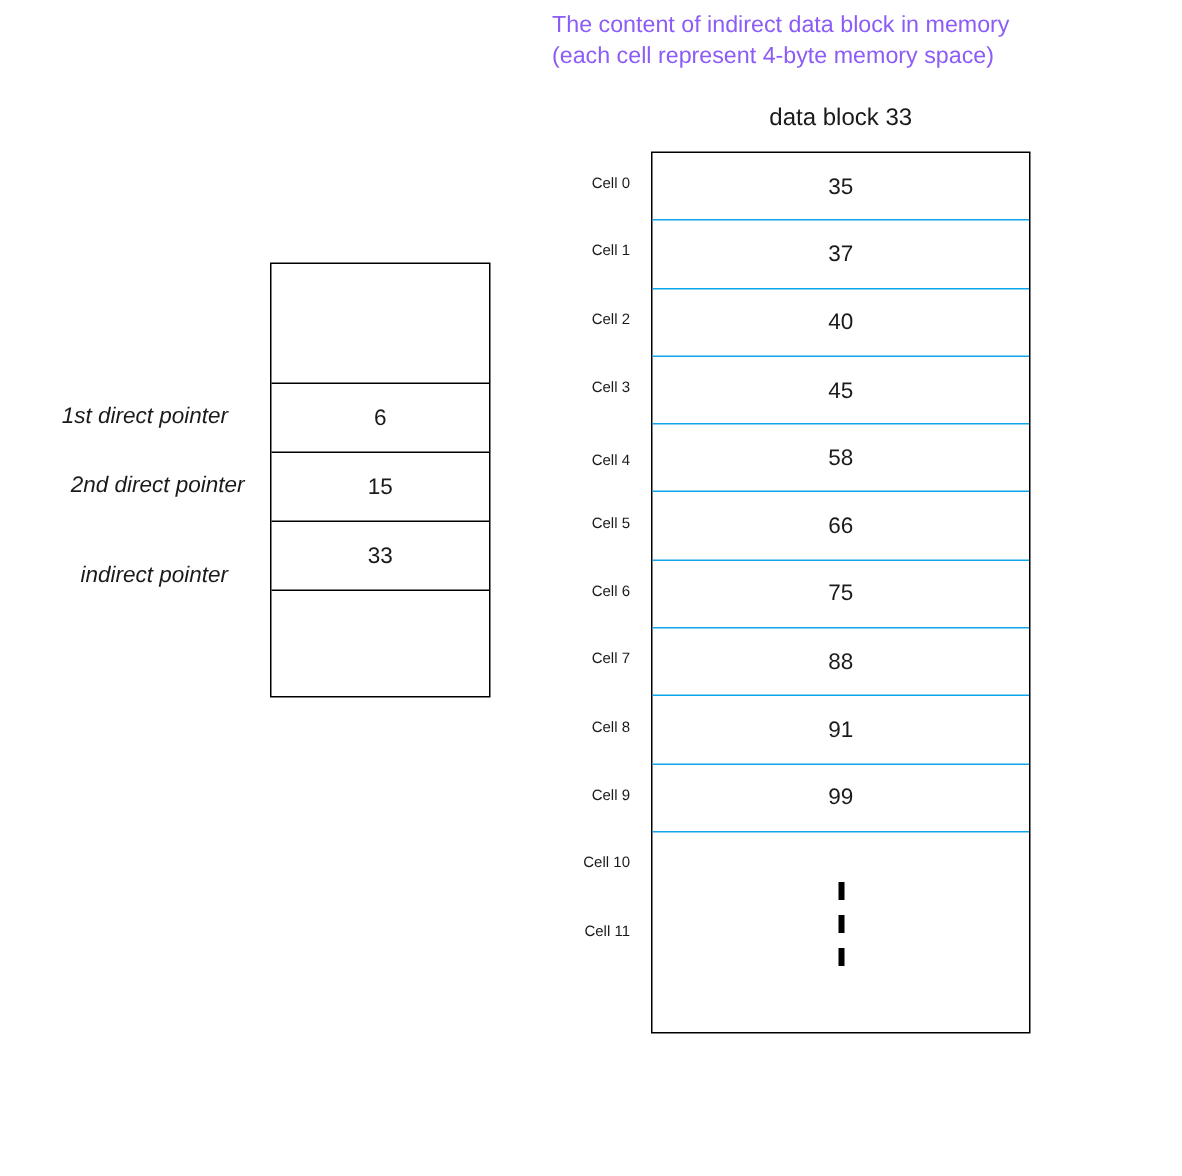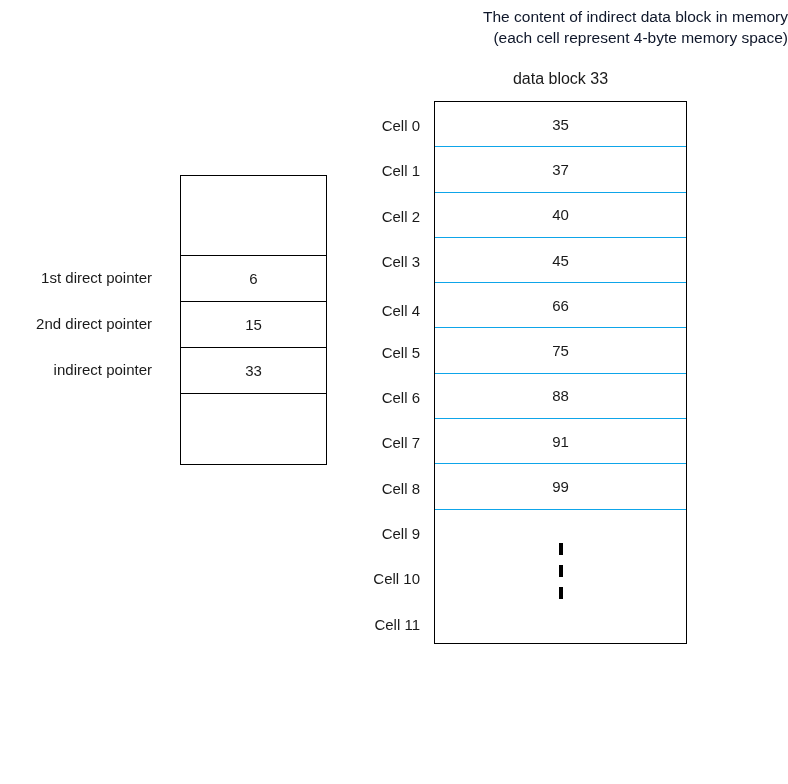--- a/index.html
+++ b/index.html
@@ -16,24 +16,24 @@
     color: #000000;
     -webkit-font-smoothing: antialiased;
   }
 
   
   #title-block {
     position: absolute;
     left: 368px;
     top: 6px;
     width: 420px;
-    text-align: right;
+    text-align: left;
     font-size: 15.5px;
     line-height: 21px;
-    color: #0f172a;
+    color: #8b5cf6;
   }
   #title-block .title-line { display: block; white-space: nowrap; }
 
   
   #block-caption {
     position: absolute;
     left: 434px;
     top: 70px;
     width: 253px;
     text-align: center;
@@ -66,24 +66,25 @@
 
   
   .ptr-label {
     position: absolute;
     left: 0;
     width: 152px;
     text-align: right;
     font-size: 15px;
     color: #1a1a1a;
     white-space: nowrap;
+    font-style: italic;
   }
   #ptr-label-0 { top: 269px; }
-  #ptr-label-1 { top: 315px; }
-  #ptr-label-2 { top: 361px; }
+  #ptr-label-1 { top: 315px; margin-left: 11px; }
+  #ptr-label-2 { top: 375px; }
 
   
   #datablock-table {
     position: absolute;
     left: 434px;
     top: 101px;
     width: 253px;
     border: 1px solid #000000;
     border-bottom: 1.6px solid #000000;
     box-sizing: border-box;
@@ -121,21 +122,21 @@
     margin-bottom: 10px;
   }
   #vertical-ellipsis .dash:last-child { margin-bottom: 0; }
 
   
   .cell-label {
     position: absolute;
     left: 330px;
     width: 90px;
     text-align: right;
-    font-size: 15px;
+    font-size: 10px;
     color: #1a1a1a;
     white-space: nowrap;
   }
 </style>
 </head>
 <body>
 
 <div id="title-block">
   <span class="title-line">The content of indirect data block in memory</span>
   <span class="title-line">(each cell represent 4-byte memory space)</span>
@@ -166,20 +167,21 @@
 <div class="cell-label" style="top:480px">Cell 8</div>
 <div class="cell-label" style="top:525px">Cell 9</div>
 <div class="cell-label" style="top:570px">Cell 10</div>
 <div class="cell-label" style="top:616px">Cell 11</div>
 
 <div id="datablock-table">
   <div class="cell-row">35</div>
   <div class="cell-row">37</div>
   <div class="cell-row">40</div>
   <div class="cell-row">45</div>
+  <div class="cell-row">58</div>
   <div class="cell-row">66</div>
   <div class="cell-row">75</div>
   <div class="cell-row">88</div>
   <div class="cell-row">91</div>
   <div class="cell-row">99</div>
   <div class="cell-row tail">
     <div id="vertical-ellipsis">
       <span class="dash"></span>
       <span class="dash"></span>
       <span class="dash"></span>

